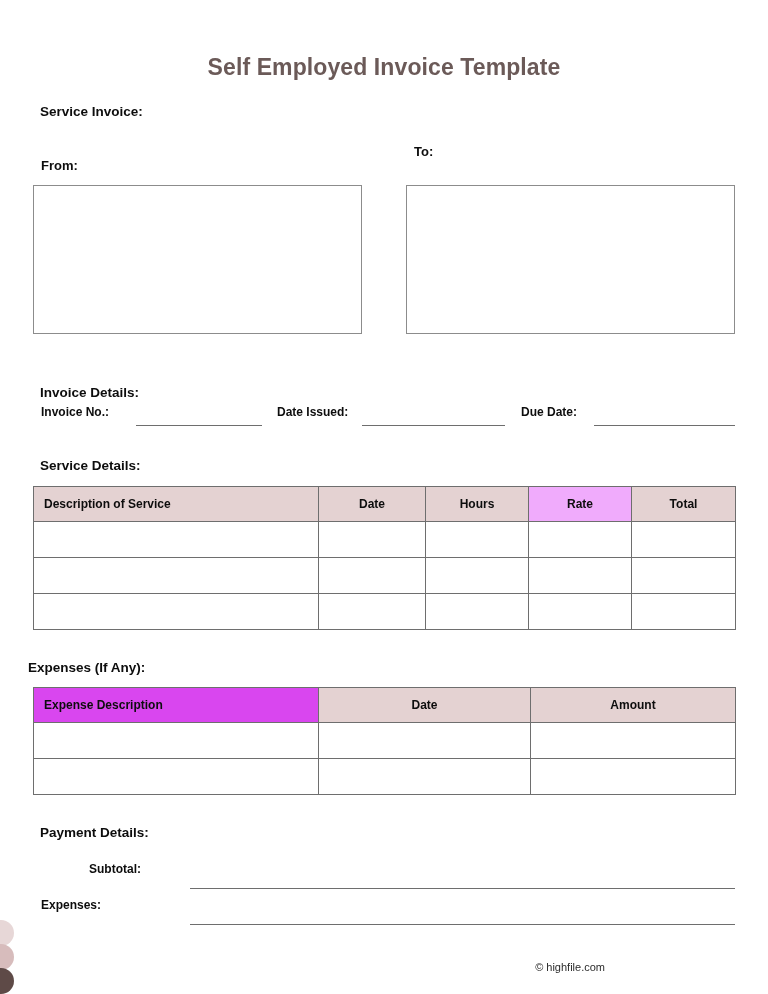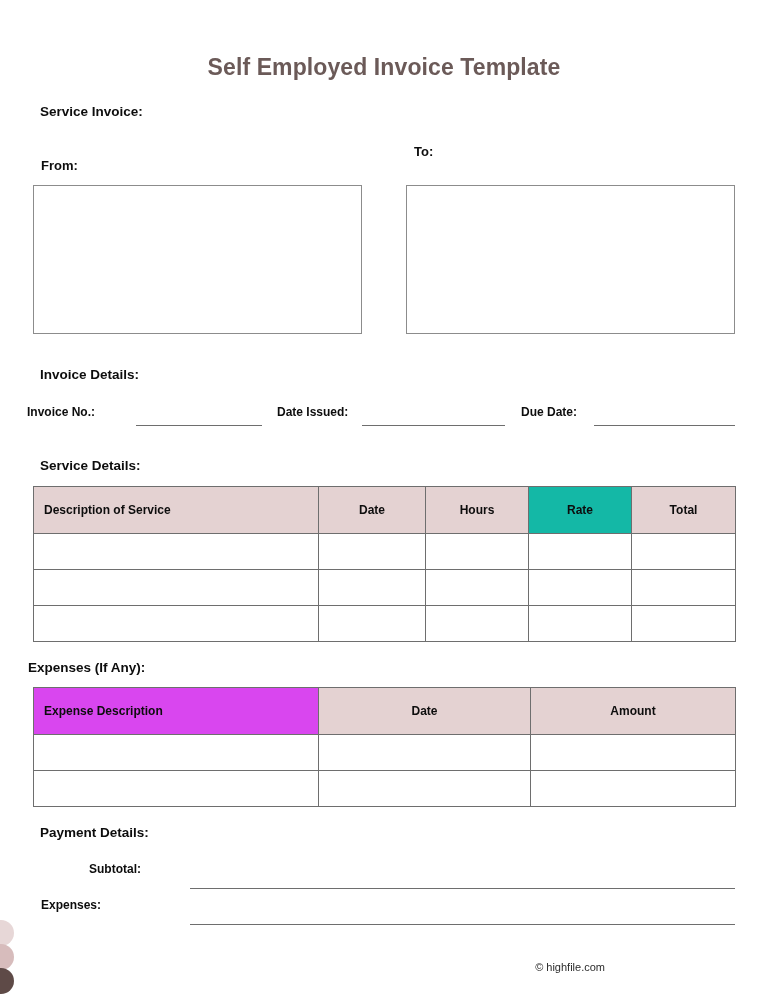--- a/index.html
+++ b/index.html
@@ -71,21 +71,21 @@
 
   
   .data-table {
     position: absolute;
     border-collapse: collapse;
     table-layout: fixed;
   }
   .data-table th,
   .data-table td {
     border: 1px solid #6e6e6e;
-    padding: 16px;
+    padding: 4px;
   }
   .data-table th {
     background: #e4d2d2;
     font-size: 12px;
     font-weight: bold;
     color: #0d0d0d;
     height: 35px;
     text-align: center;
     vertical-align: middle;
   }
@@ -135,23 +135,23 @@
   <div class="doc-title" style="color: rgb(107, 90, 88);">Self Employed Invoice Template</div>
 
   <div class="section-heading" style="left:40px; top:104px;">Service Invoice:</div>
 
   <div class="field-label" style="left:41px; top:158px; font-size:13px;">From:</div>
   <div class="party-box" style="left:33px; top:185px; width:329px; height:149px;"></div>
 
   <div class="field-label" style="left:414px; top:144px; font-size:13px;">To:</div>
   <div class="party-box" style="left:406px; top:185px; width:329px; height:149px;"></div>
 
-  <div class="section-heading" style="left:40px; top:367px;">Invoice Details:</div>
-
-  <div class="field-label" style="left:27px; top:405px;text-align:right;">Invoice No.:</div>
+  <div class="section-heading" style="left:40px; top:385px;">Invoice Details:</div>
+
+  <div class="field-label" style="left:41px; top:405px;text-align:right;">Invoice No.:</div>
   <div class="rule" style="left:136px; top:425px; width:126px;"></div>
 
   <div class="field-label" style="left:277px; top:405px;">Date Issued:</div>
   <div class="rule" style="left:362px; top:425px; width:143px;"></div>
 
   <div class="field-label" style="left:521px; top:405px;text-align:right;">Due Date:</div>
   <div class="rule" style="left:594px; top:425px; width:141px;"></div>
 
   <div class="section-heading" style="left:40px; top:458px;">Service Details:</div>
 
@@ -161,21 +161,21 @@
       <col style="width:107px">
       <col style="width:103px">
       <col style="width:103px">
       <col style="width:104px">
     </colgroup>
     <thead>
       <tr>
         <th class="align-left" style="background: rgb(228, 210, 210);">Description of Service</th>
         <th style="background: rgb(228, 210, 210);">Date</th>
         <th style="background: rgb(228, 210, 210);">Hours</th>
-        <th style="background: #14b8a6;">Rate</th>
+        <th style="background: #f0abfc;">Rate</th>
         <th style="background: rgb(228, 210, 210);">Total</th>
       </tr>
     </thead>
     <tbody>
       <tr>
         <td></td>
         <td></td>
         <td></td>
         <td></td>
         <td></td>

